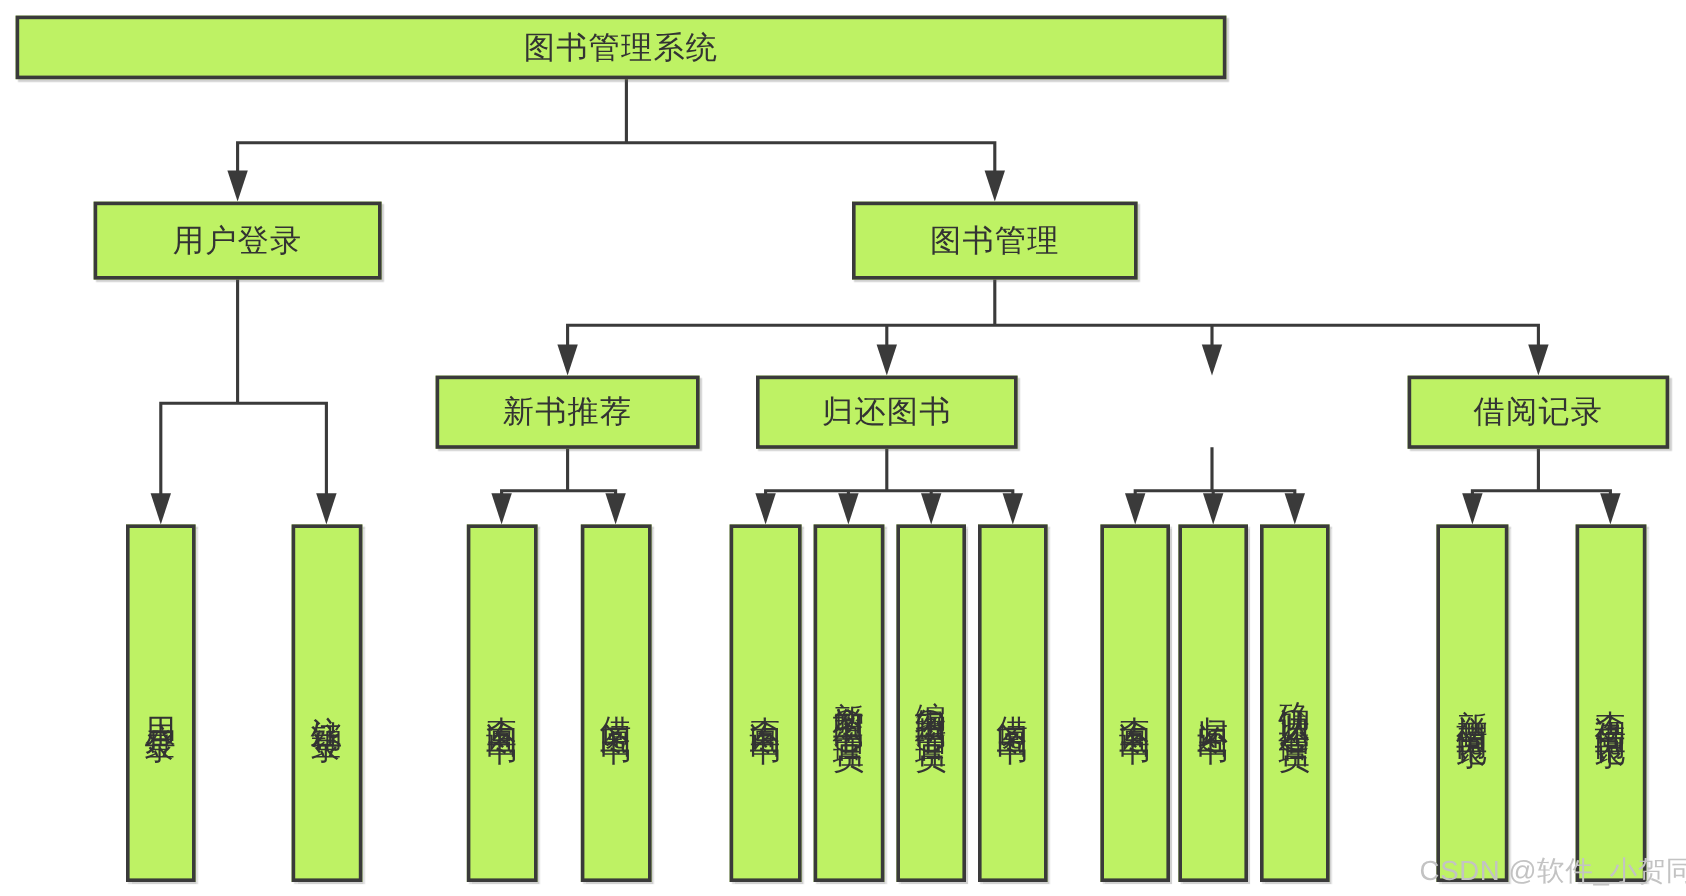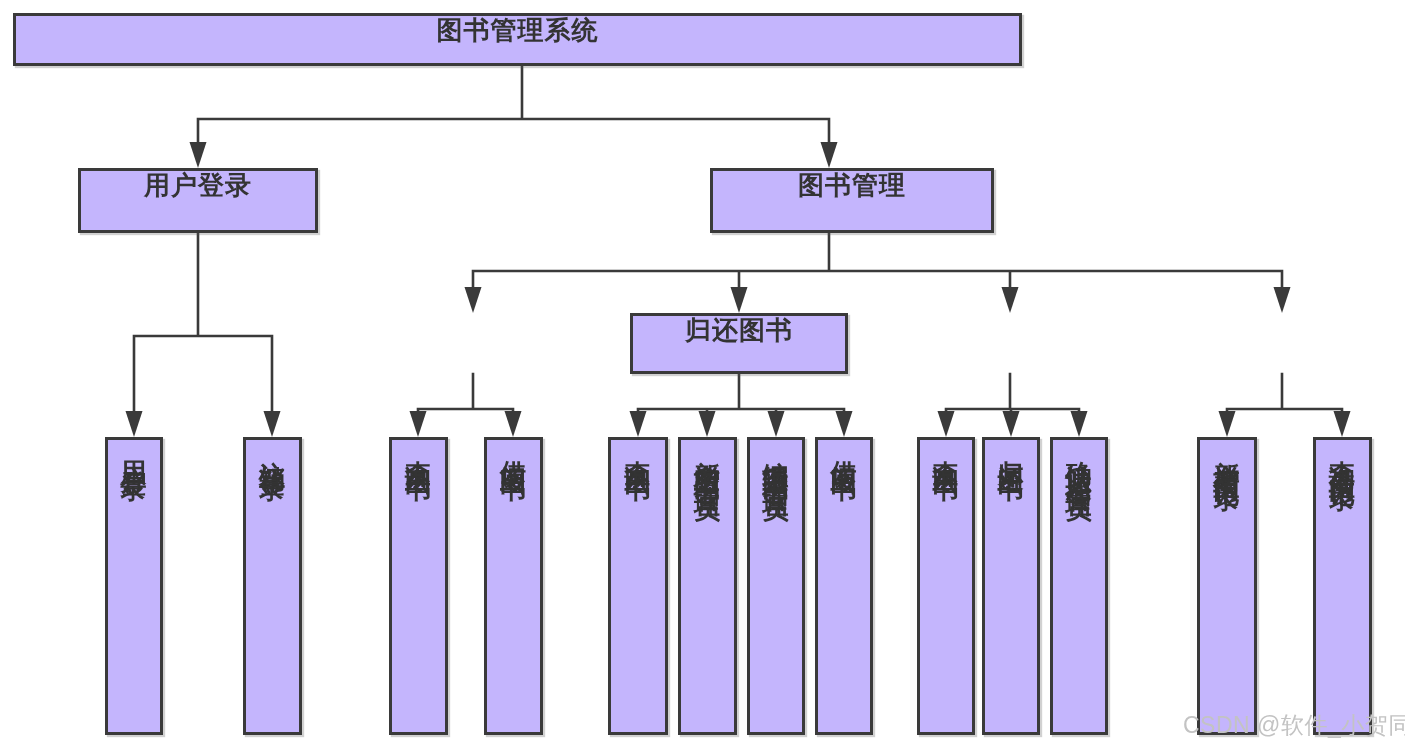--- a/index.html
+++ b/index.html
@@ -22,27 +22,26 @@
     stroke-linecap: square;
   }
   #connectors polygon.arrow {
     fill: var(--line, #3a3a3a);
     stroke: none;
   }
   .node {
     position: absolute;
     z-index: 1;
     border: 3px solid var(--line, #3a3a3a);
-    background: #c4b5fd;
+    background: #bef264;
     display: flex;
-    align-items: flex-start;
+    align-items: center;
     justify-content: center;
     color: var(--text, #333333);
     box-shadow: 2px 2px 1px rgba(90,90,90,0.28);
-    font-weight: bold;
   }
   .node .lbl {
     font-size: 26px;
     letter-spacing: 1px;
     white-space: nowrap;
     line-height: 1.1;
   }
   .vnode .lbl {
     writing-mode: vertical-rl;
     text-orientation: mixed;
@@ -101,26 +100,32 @@
     <polygon class="arrow" points="1333.5,411 1350.5,411 1342,437"></polygon>
   </svg>
 
   <div class="node" style="left:13px;top:13px;width:1009px;height:53px">
     <span class="lbl">图书管理系统</span>
   </div>
 
   <div class="node" style="left:78px;top:168px;width:240px;height:65px">
     <span class="lbl">用户登录</span>
   </div>
-  <div class="node" style="left:710px;top:168px;width:284px;height:65px">
+  <div class="node" style="left:710px;top:168px;width:238px;height:65px">
     <span class="lbl">图书管理</span>
   </div>
 
+  <div class="node" style="left:363px;top:313px;width:220px;height:61px">
+    <span class="lbl">新书推荐</span>
+  </div>
   <div class="node" style="left:630px;top:313px;width:218px;height:61px">
     <span class="lbl">归还图书</span>
+  </div>
+  <div class="node" style="left:1173px;top:313px;width:218px;height:61px">
+    <span class="lbl">借阅记录</span>
   </div>
 
   <div class="node vnode" style="left:105px;top:437px;width:58px;height:298px">
     <span class="lbl">用户登录</span>
   </div>
   <div class="node vnode" style="left:243px;top:437px;width:59px;height:298px">
     <span class="lbl">注销登录</span>
   </div>
 
   <div class="node vnode" style="left:389px;top:437px;width:59px;height:298px">

